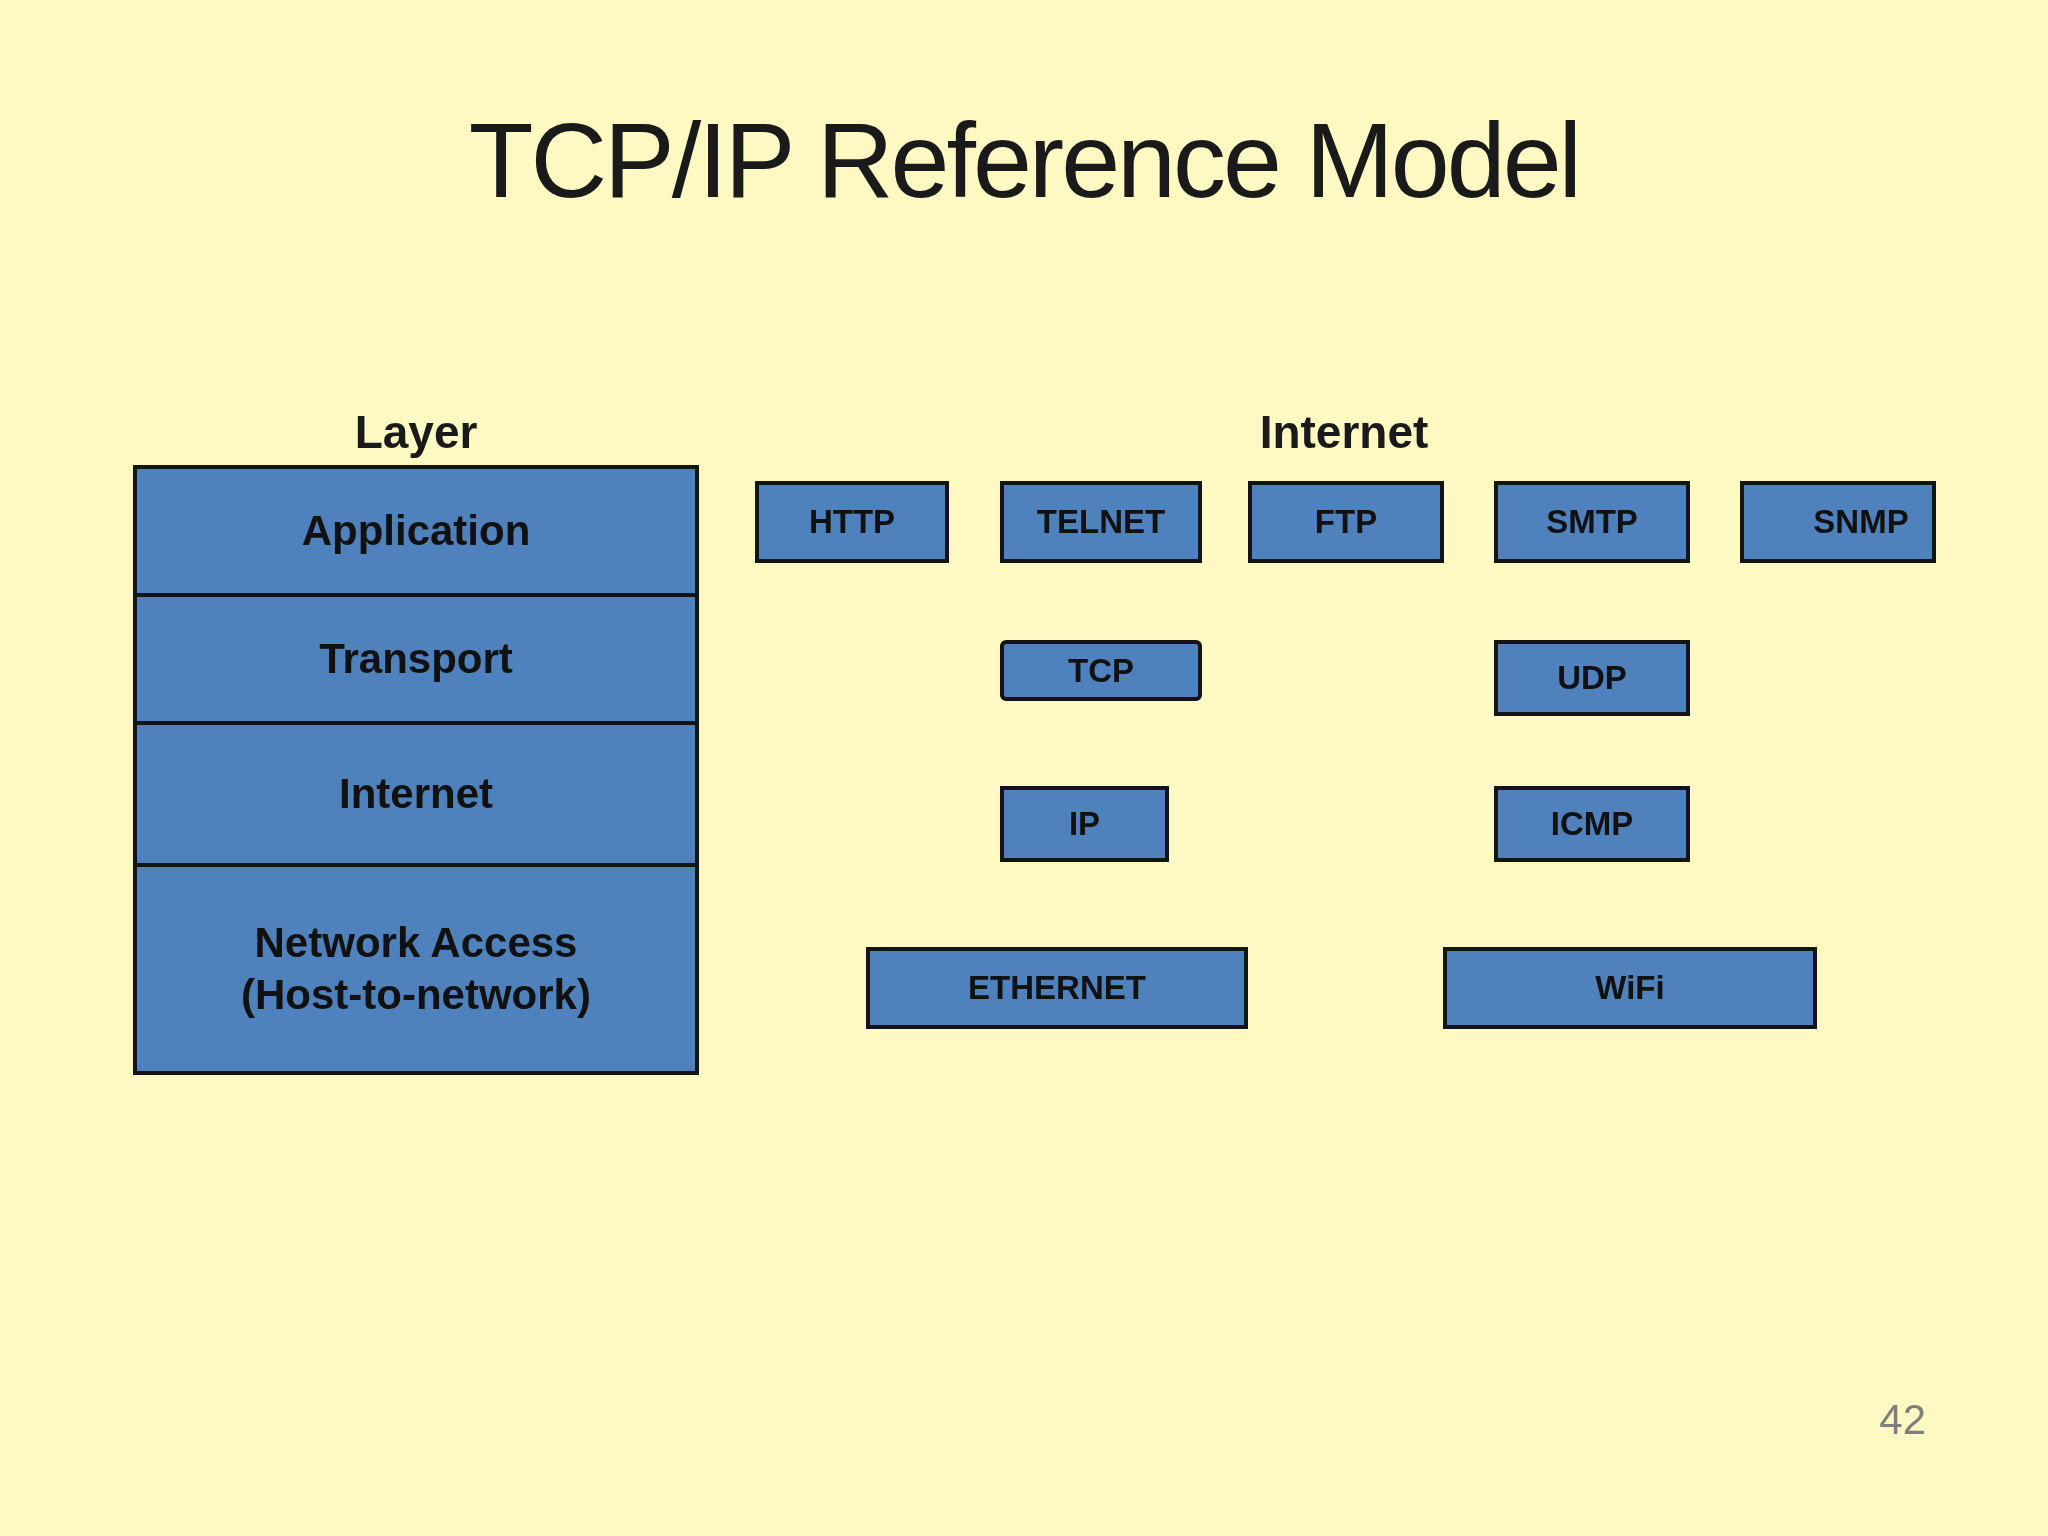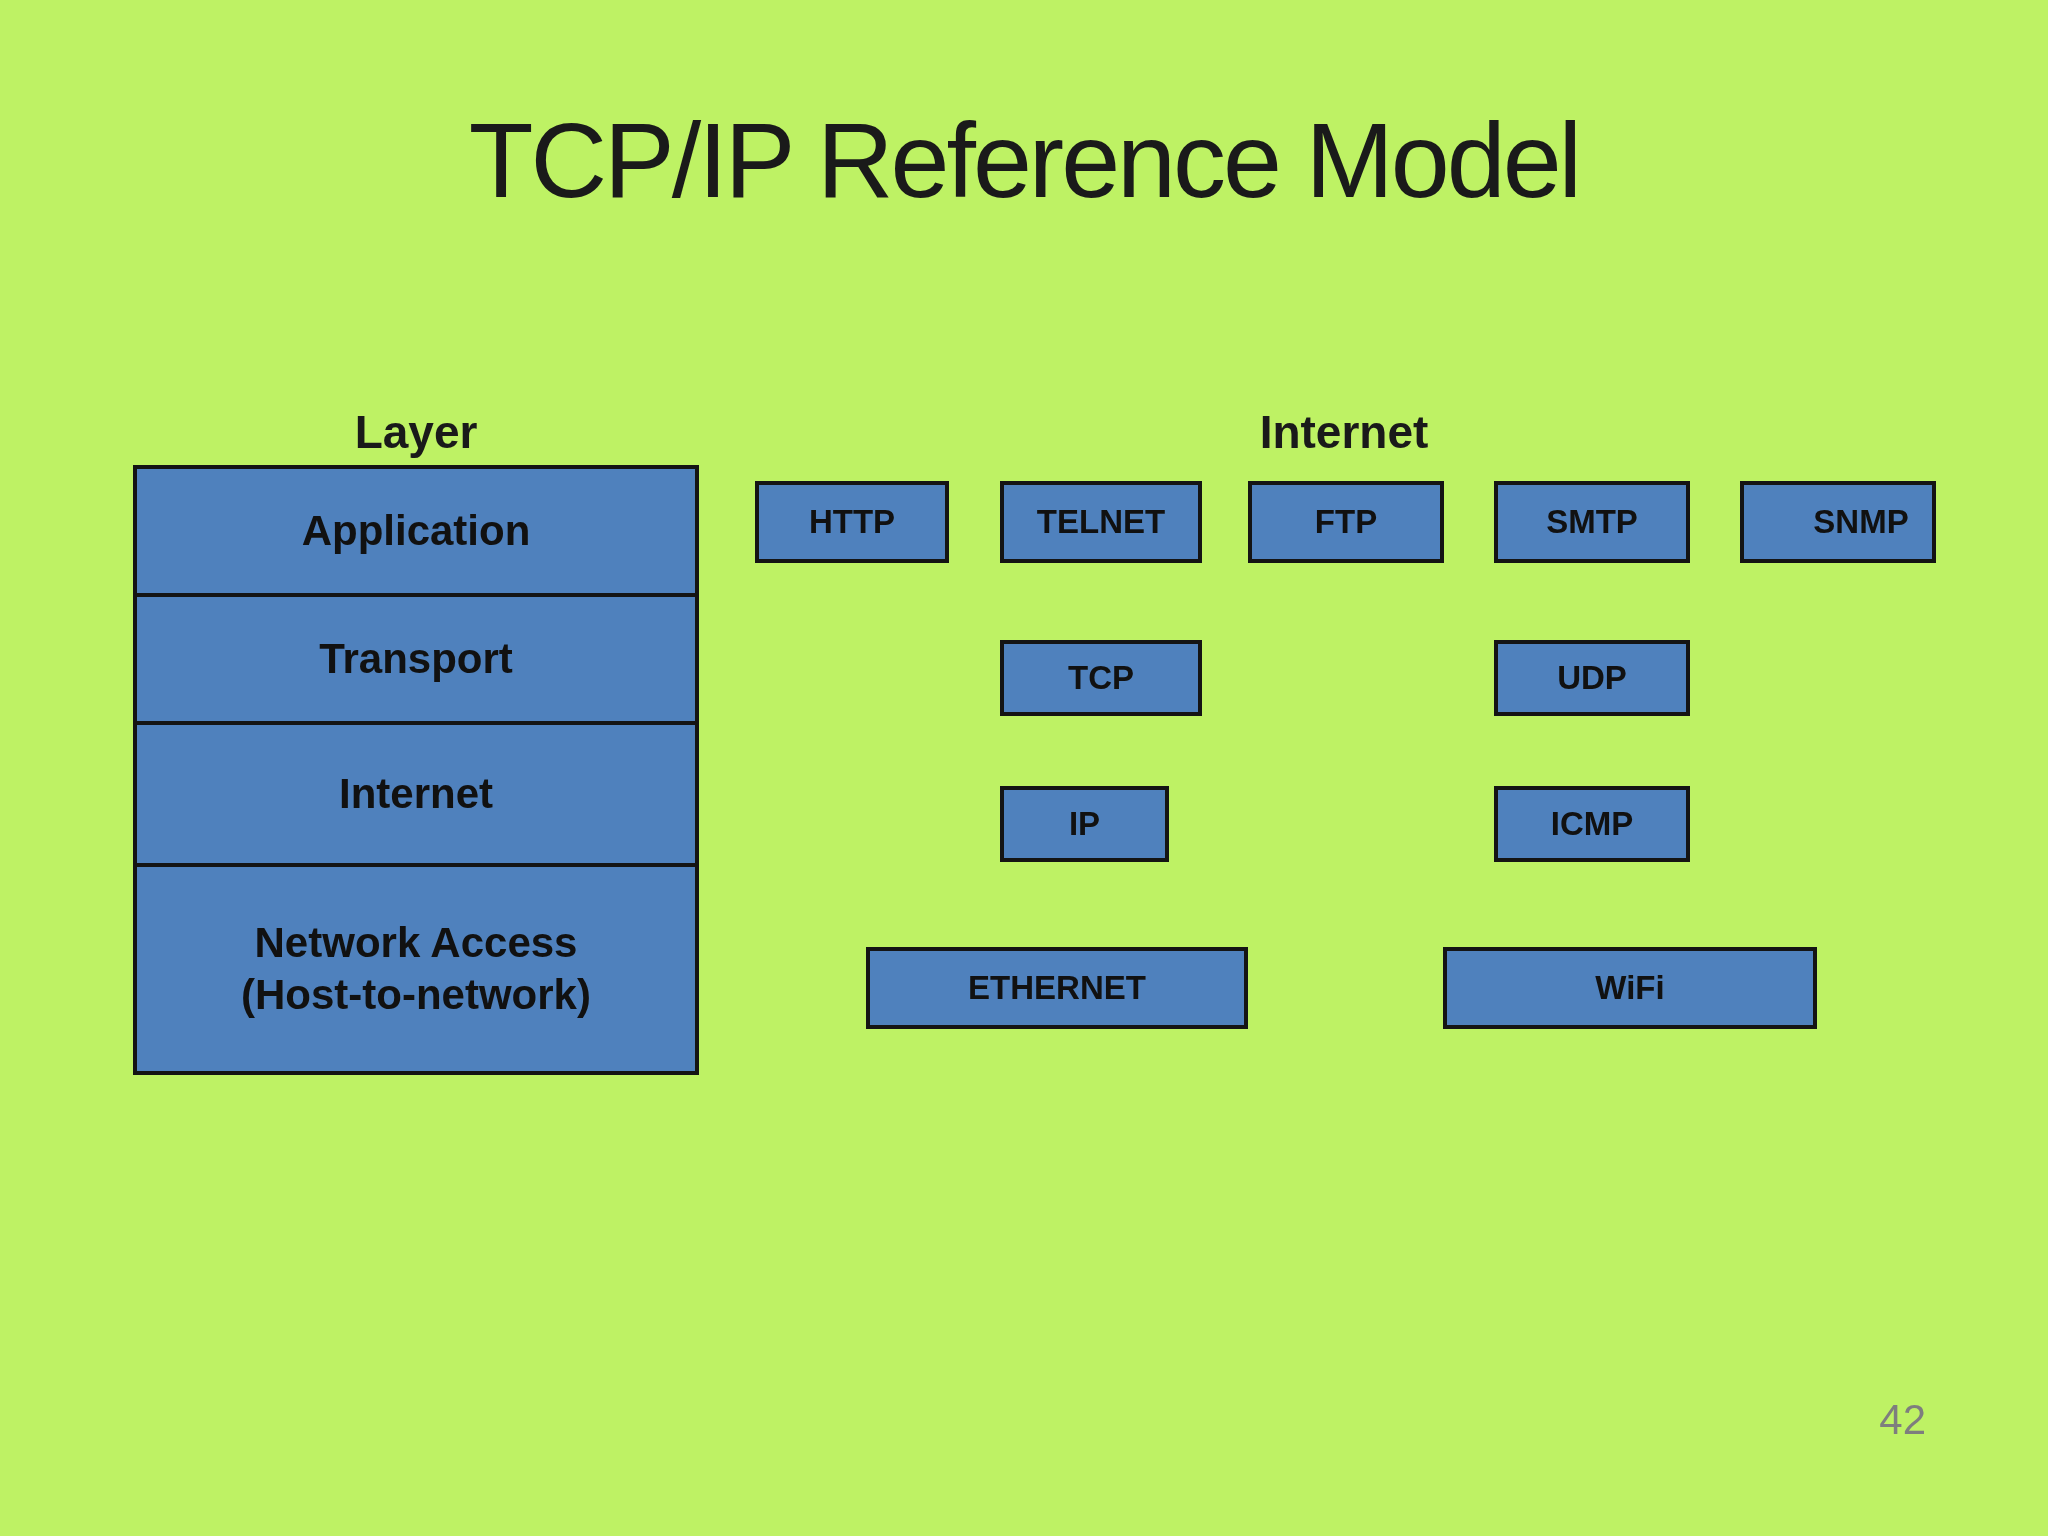--- a/index.html
+++ b/index.html
@@ -1,20 +1,20 @@
 <!DOCTYPE html>
 <html><head>
 <meta charset="utf-8">
 <style>
   html, body { margin: 0; padding: 0; background: #ffffff; }
   .slide {
     position: relative;
     width: 2048px;
     height: 1536px;
-    background: #bef264;
+    background: #fef9c3;
     font-family: "Liberation Sans", sans-serif;
     overflow: hidden;
   }
 
   
   .title {
     position: absolute;
     top: 100px;
     left: 0;
     width: 2048px;
@@ -66,21 +66,21 @@
   .row-network-access { height: 212px; }
 
   
   .proto { position: absolute; font-size: 33px; }
   .p-http     { top: 481px; left: 755px;  width: 194px; height: 82px; }
   .p-telnet   { top: 481px; left: 1000px; width: 202px; height: 82px; }
   .p-ftp      { top: 481px; left: 1248px; width: 196px; height: 82px; }
   .p-smtp     { top: 481px; left: 1494px; width: 196px; height: 82px; }
   .p-snmp     { top: 481px; left: 1740px; width: 196px; height: 82px; padding-left: 46px; }
 
-  .p-tcp      { top: 640px; left: 1000px; width: 202px; height: 76px; }
+  .p-tcp      { top: 640px; left: 1000px; width: 202px; height: 61px; border-radius: 6px; }
   .p-udp      { top: 640px; left: 1494px; width: 196px; height: 76px; }
 
   .p-ip       { top: 786px; left: 1000px; width: 169px; height: 76px; }
   .p-icmp     { top: 786px; left: 1494px; width: 196px; height: 76px; }
 
   .p-ethernet { top: 947px; left: 866px;  width: 382px; height: 82px; }
   .p-wifi     { top: 947px; left: 1443px; width: 374px; height: 82px; }
 
   
   .page-number {

